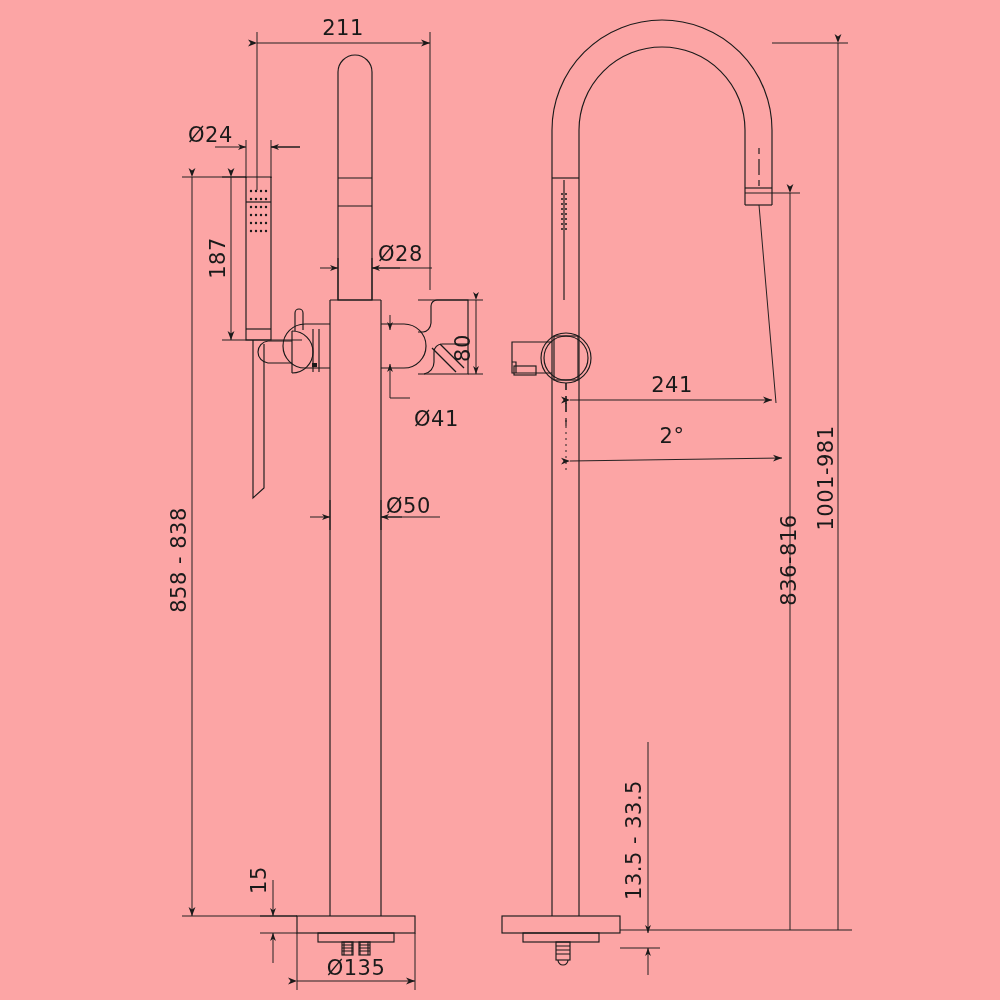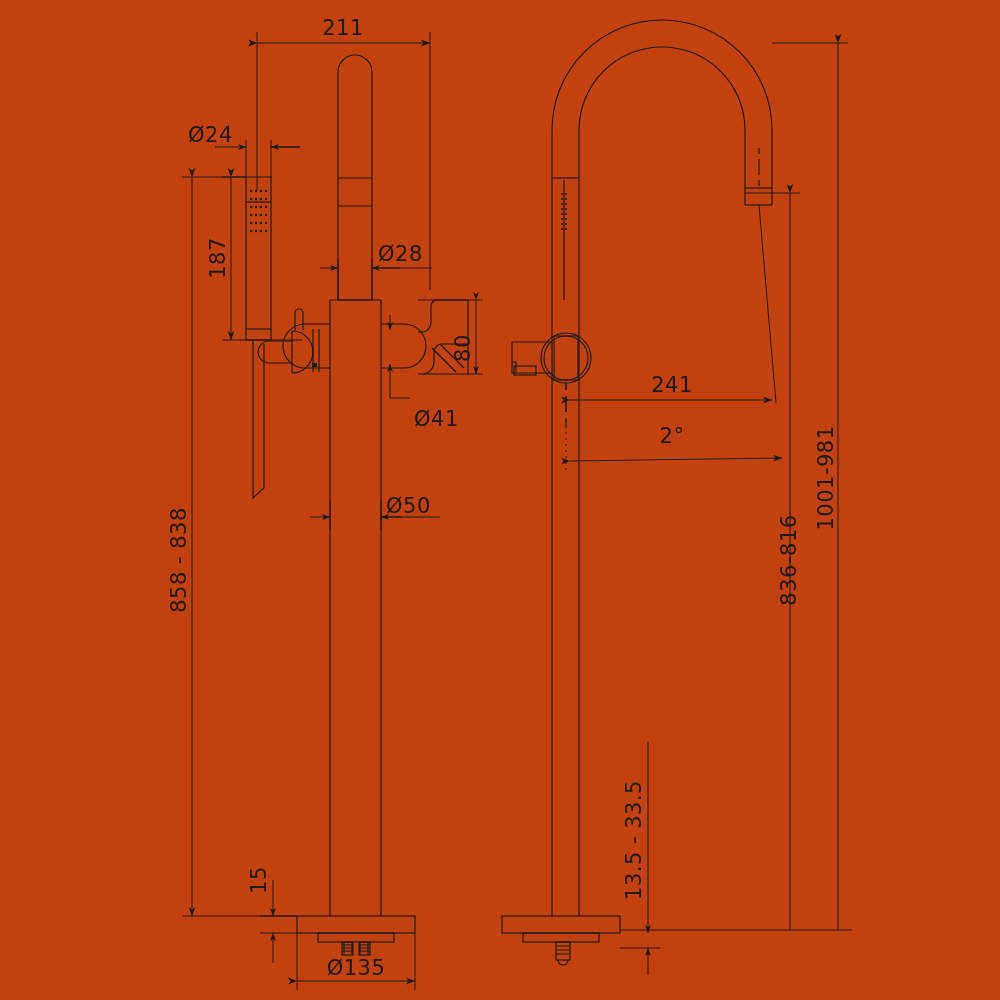--- a/index.html
+++ b/index.html
@@ -1,18 +1,18 @@
 <!DOCTYPE html>
 <html><head>
 <meta charset="utf-8">
 <style>
   html,body{margin:0;padding:0;background:#ffffff;}
   body{width:1000px;height:1000px;overflow:hidden;
        font-family:"DejaVu Sans","Liberation Sans",sans-serif;}
-  #stage{position:relative;width:1000px;height:1000px;background:#c2410c;}
+  #stage{position:relative;width:1000px;height:1000px;background:#fca5a5;}
   svg{display:block;}
   .dimtext{font-family:"DejaVu Sans","Liberation Sans",sans-serif;
            font-size:21px;fill:#1a1a1a;letter-spacing:0.5px;}
 </style>
 </head>
 <body>
 
 <div id="stage">
 <svg width="1000" height="1000" viewBox="0 0 1000 1000">
 

